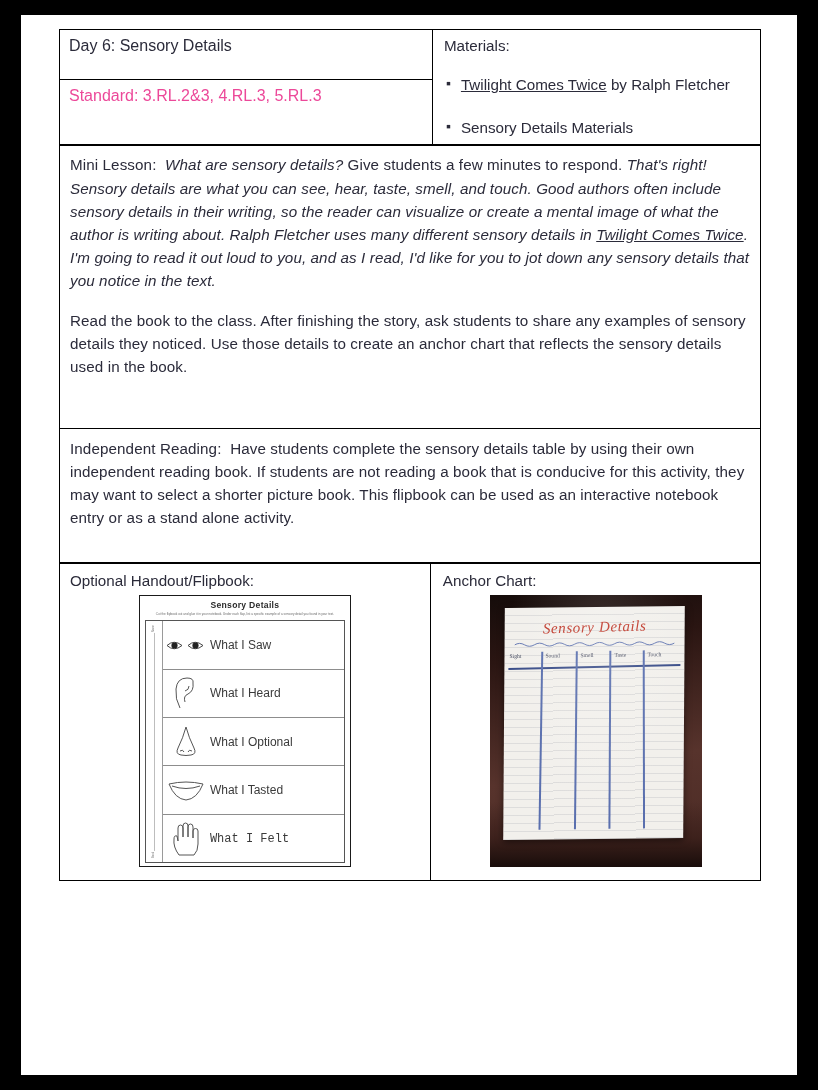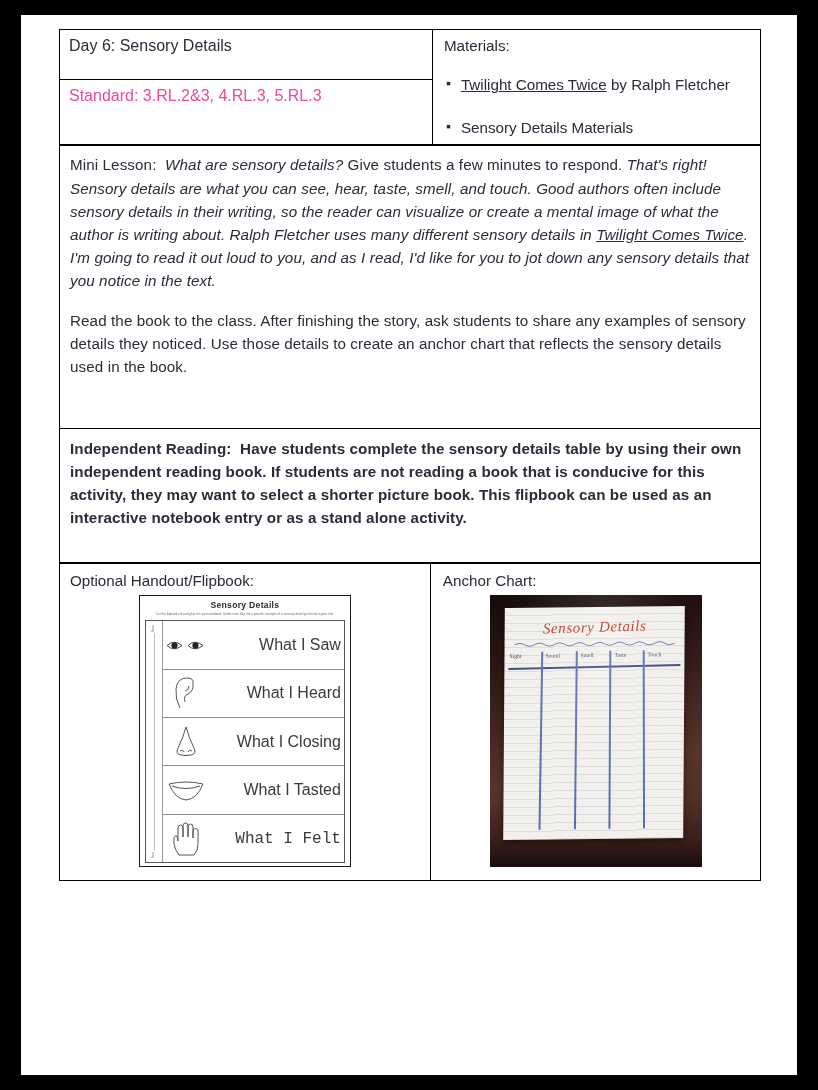--- a/index.html
+++ b/index.html
@@ -157,22 +157,21 @@
   .flap:last-child { border-bottom: none; font-family: Liberation Mono, monospace; }
   .flap-icon {
     width: 42px;
     display: flex;
     align-items: center;
     justify-content: center;
     flex: 0 0 auto;
   }
   .flap-label {
     flex: 1;
-    text-align: right;
-    font-size: 16px;
+    font-size: 12px;
     color: #3a3a3a;
     padding-right: 1px;
     white-space: nowrap;
   }
 
   
   .photo {
     width: 212px;
     height: 272px;
     background: linear-gradient(170deg, #150c0a 0%, #2a1512 22%, #57332c 62%, #4a2a24 100%);
@@ -295,21 +294,21 @@
         <td style="height:284px;padding:8px 10px 10px 10px;">
           <p class="txt para">
             <span class="lead">Mini Lesson:</span><span>&nbsp; </span><span class="it">What are sensory details?</span><span> Give students a few minutes to respond. </span><span class="it">That's right! Sensory details are what you can see, hear, taste, smell, and touch. Good authors often include sensory details in their writing, so the reader can visualize or create a mental image of what the author is writing about. Ralph Fletcher uses many different sensory details in </span><span class="it ul">Twilight Comes Twice</span><span class="it">. I'm going to read it out loud to you, and as I read, I'd like for you to jot down any sensory details that you notice in the text.</span>
           </p>
           <p class="txt para">Read the book to the class. After finishing the story, ask students to share any examples of sensory details they noticed. Use those details to create an anchor chart that reflects the sensory details used in the book.</p>
         </td>
       </tr>
     </tbody>
   </table>
 
-  <table class="tbl" style="margin-top:-1.6px;font-weight:bold;">
+  <table class="tbl" style="margin-top:-1.6px;">
     <tbody>
       <tr>
         <td style="height:135px;padding:8px 10px 10px 10px;">
           <p class="txt">
             <span class="lead">Independent Reading:</span><span>&nbsp;</span><span> Have students complete the sensory details table by using their own independent reading book. If students are not reading a book that is conducive for this activity, they may want to select a shorter picture book. This flipbook can be used as an interactive notebook entry or as a stand alone activity.</span>
           </p>
         </td>
       </tr>
     </tbody>
   </table>
@@ -368,21 +367,21 @@
                   <div class="flap">
                     <span class="flap-icon">
                       <svg width="28" height="32" viewBox="0 0 28 32">
                         <g fill="none" stroke="#555" stroke-width="1">
                           <path d="M14 1 Q11 12 6 22 Q3 28 9 29 Q14 30 19 29 Q25 28 22 22 Q17 12 14 1 Z"></path>
                           <path d="M8 25 Q11 23 12 26"></path>
                           <path d="M20 25 Q17 23 16 26"></path>
                         </g>
                       </svg>
                     </span>
-                    <span class="flap-label">What I Closing</span>
+                    <span class="flap-label">What I Optional</span>
                   </div>
 
                   <div class="flap">
                     <span class="flap-icon">
                       <svg width="38" height="24" viewBox="0 0 38 24">
                         <g fill="none" stroke="#555" stroke-width="1">
                           <path d="M2 6 Q19 2 36 6 Q30 21 19 22 Q8 21 2 6 Z"></path>
                           <path d="M5 8 Q19 13 33 8"></path>
                         </g>
                       </svg>

